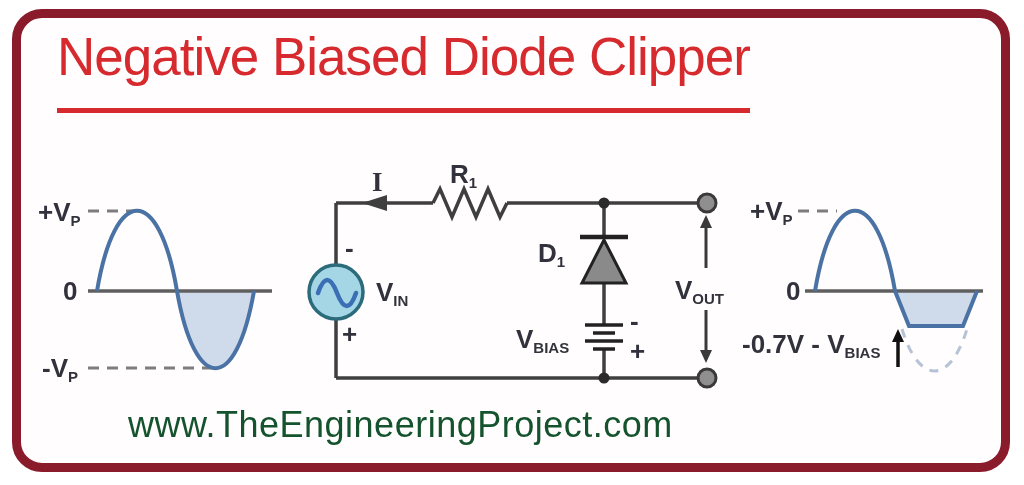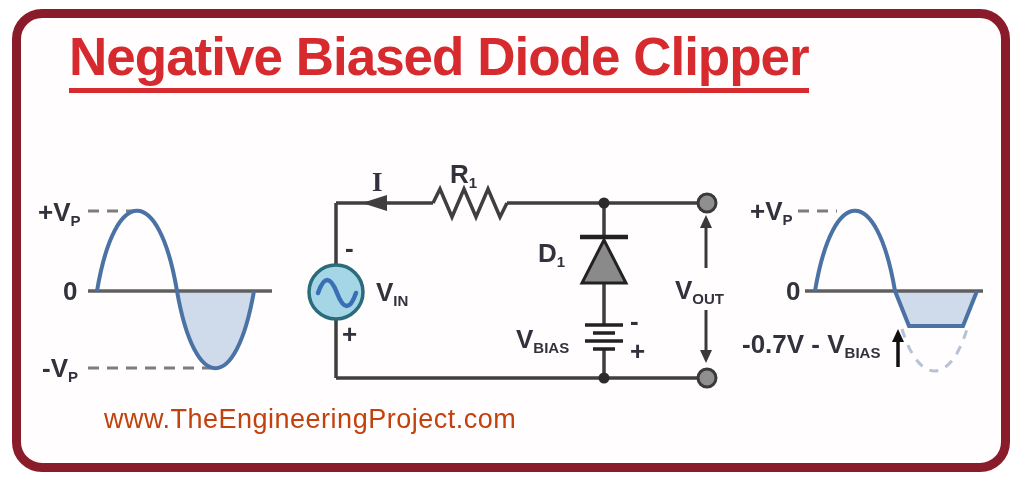--- a/index.html
+++ b/index.html
@@ -6,29 +6,28 @@
   body{
     width:1024px;height:485px;position:relative;background:#ffffff;
     font-family:"Liberation Sans", sans-serif;overflow:hidden;
   }
   .frame{
     position:absolute;left:12px;top:9px;width:980px;height:445px;
     border:9px solid #8a1b2b;border-radius:30px;background:#fffdfd;
   }
   .title{
     position:absolute;left:57px;top:26px;
-    font-size:53px;font-weight:bold;letter-spacing:-1px;
+    font-size:53px;font-weight:normal;letter-spacing:-1px;
     color:#d62a2e;
-    border-bottom:5px solid #d62a2e;padding-bottom:1px;
+    border-bottom:5px solid #d62a2e;padding-bottom:21px;
     white-space:nowrap;
-    margin-left:12px;
   }
   .website{
-    position:absolute;left:104px;top:404px;
-    font-size:27px;color:#c2410c;letter-spacing:0.5px;
+    position:absolute;left:128px;top:404px;
+    font-size:36px;color:#14532d;letter-spacing:0.5px;
   }
   svg.diagram{position:absolute;left:0;top:0;}
   .lbl{font-family:"Liberation Sans",sans-serif;font-weight:bold;fill:#32323c;font-size:26px;}
   .lbl-sm{font-size:15px;}
   .lbl-serif{font-family:"Liberation Serif",serif;font-weight:bold;fill:#32323c;font-size:27px;}
   .wire{stroke:#3f3f3f;stroke-width:3.5;fill:none;}
   .axis{stroke:#5f5f5f;stroke-width:3.5;fill:none;}
   .dash{stroke:#7d7d7d;stroke-width:3;fill:none;stroke-dasharray:11 8;}
   .sine{stroke:#4a72a4;stroke-width:4;fill:none;}
   .wavefill{fill:#cfdaeb;stroke:none;}

